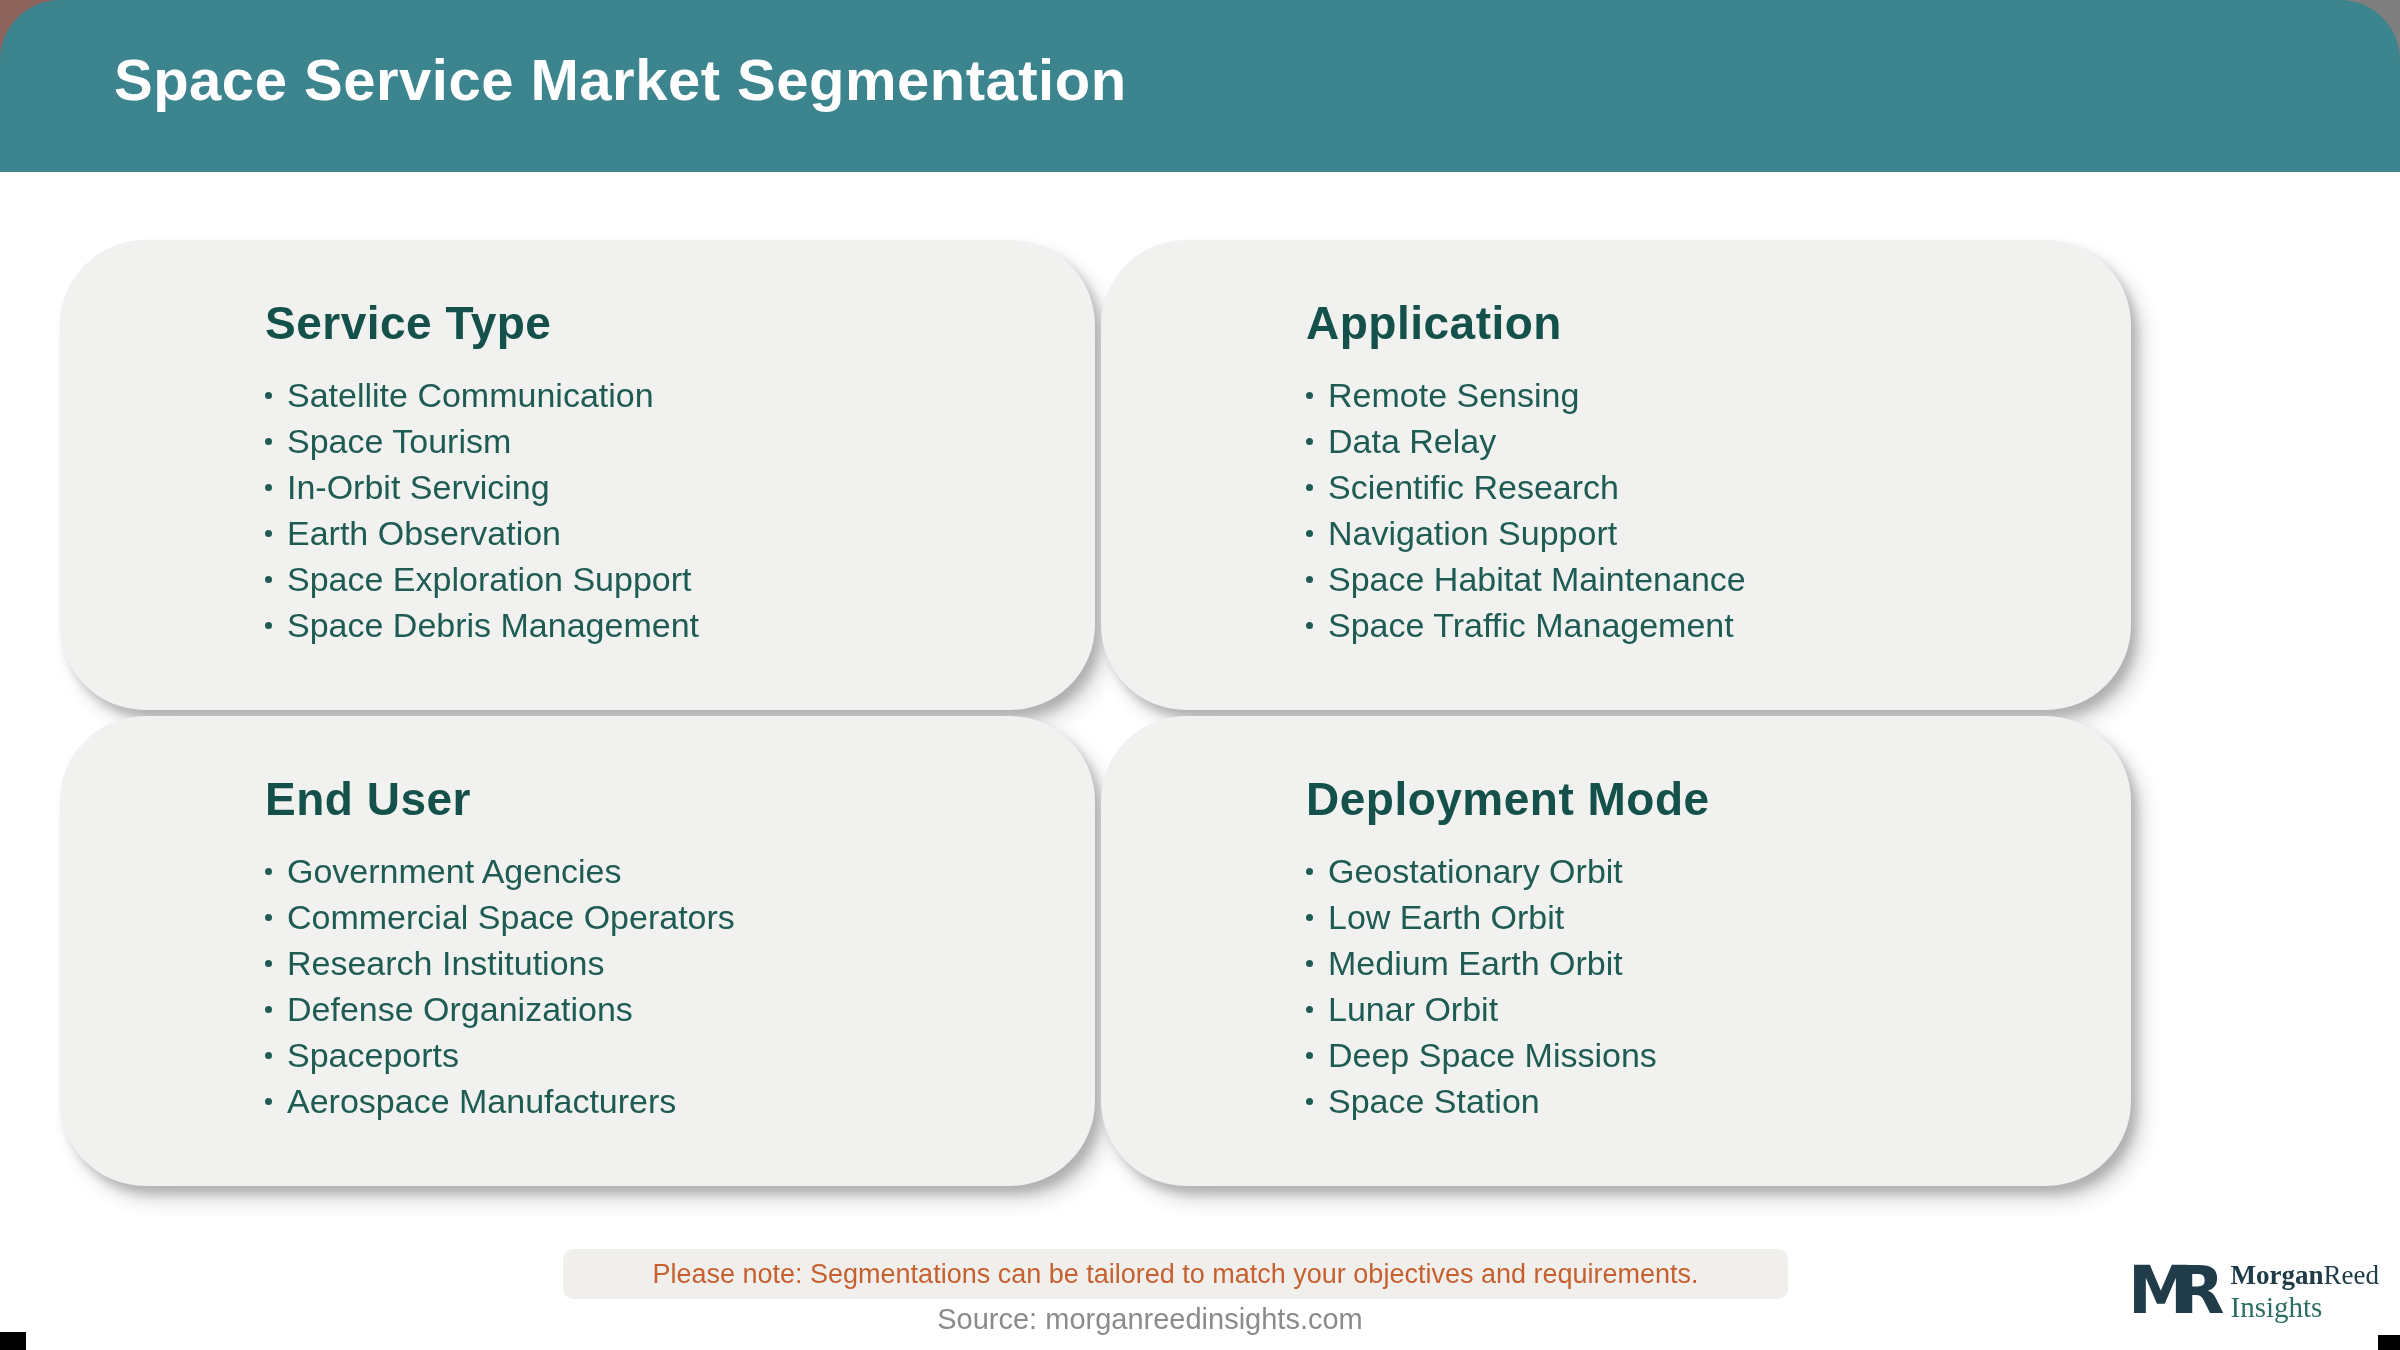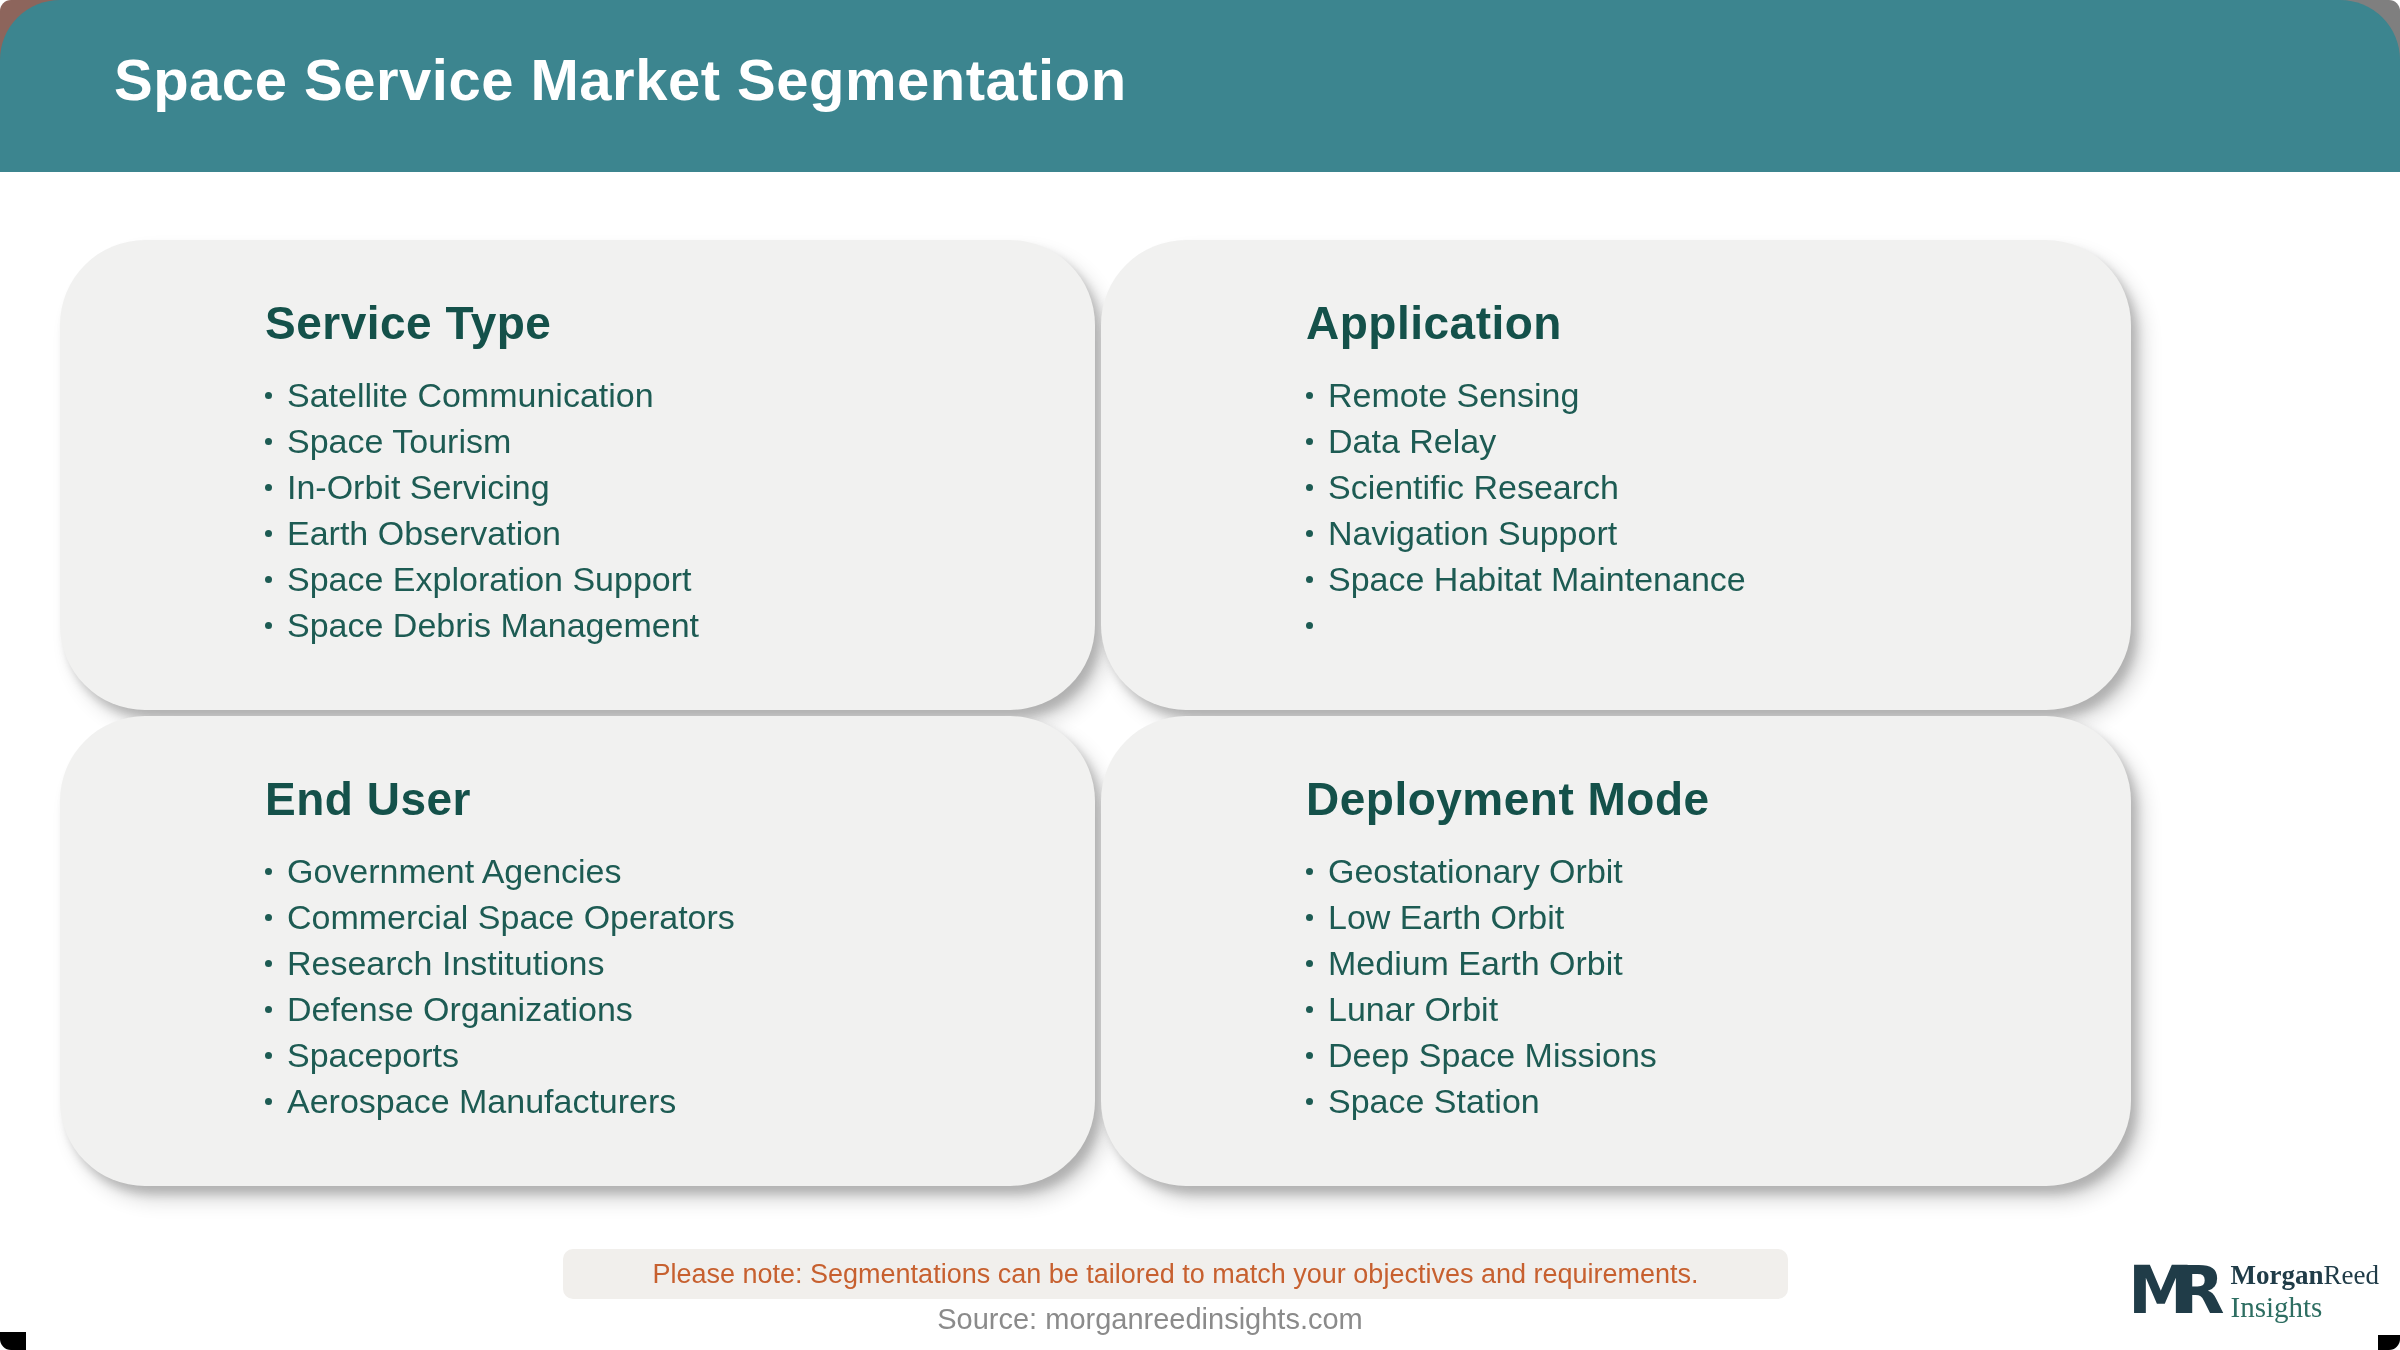--- a/index.html
+++ b/index.html
@@ -14,21 +14,20 @@
     --logo_teal:#2E6E62;
   }
   *{margin:0;padding:0;box-sizing:border-box;}
   html,body{background:#ffffff;}
   body{font-family:"Liberation Sans","DejaVu Sans",sans-serif;}
   .page{
     position:relative;
     width:2400px;height:1350px;
     background:#ffffff;
     overflow:hidden;
-    border-radius:11px;
   }
   
   .sliver{position:absolute;top:0;width:70px;height:70px;z-index:0;}
   .sliver.left{left:0;background:#8D655C;}
   .sliver.right{right:0;background:#7F7F7F;}
 
   .header{
     position:absolute;top:0;left:0;width:2400px;height:172px;
     background:var(--accent_teal,#3C858F);
     border-radius:60px 60px 0 0;
@@ -204,20 +203,21 @@
               <span class="item-text">Navigation Support</span>
             </li>
 
             <li class="card-item">
               <span class="bullet-dot"></span>
               <span class="item-text">Space Habitat Maintenance</span>
             </li>
 
             <li class="card-item">
               <span class="bullet-dot"></span>
+              <span class="item-text">Space Traffic Management</span>
             </li>
           </ul>
       </div>
     </section>
 
     <section class="card">
       <div class="card-content">
         <h2 class="card-title">End User</h2>
         <ul class="card-list">
 

